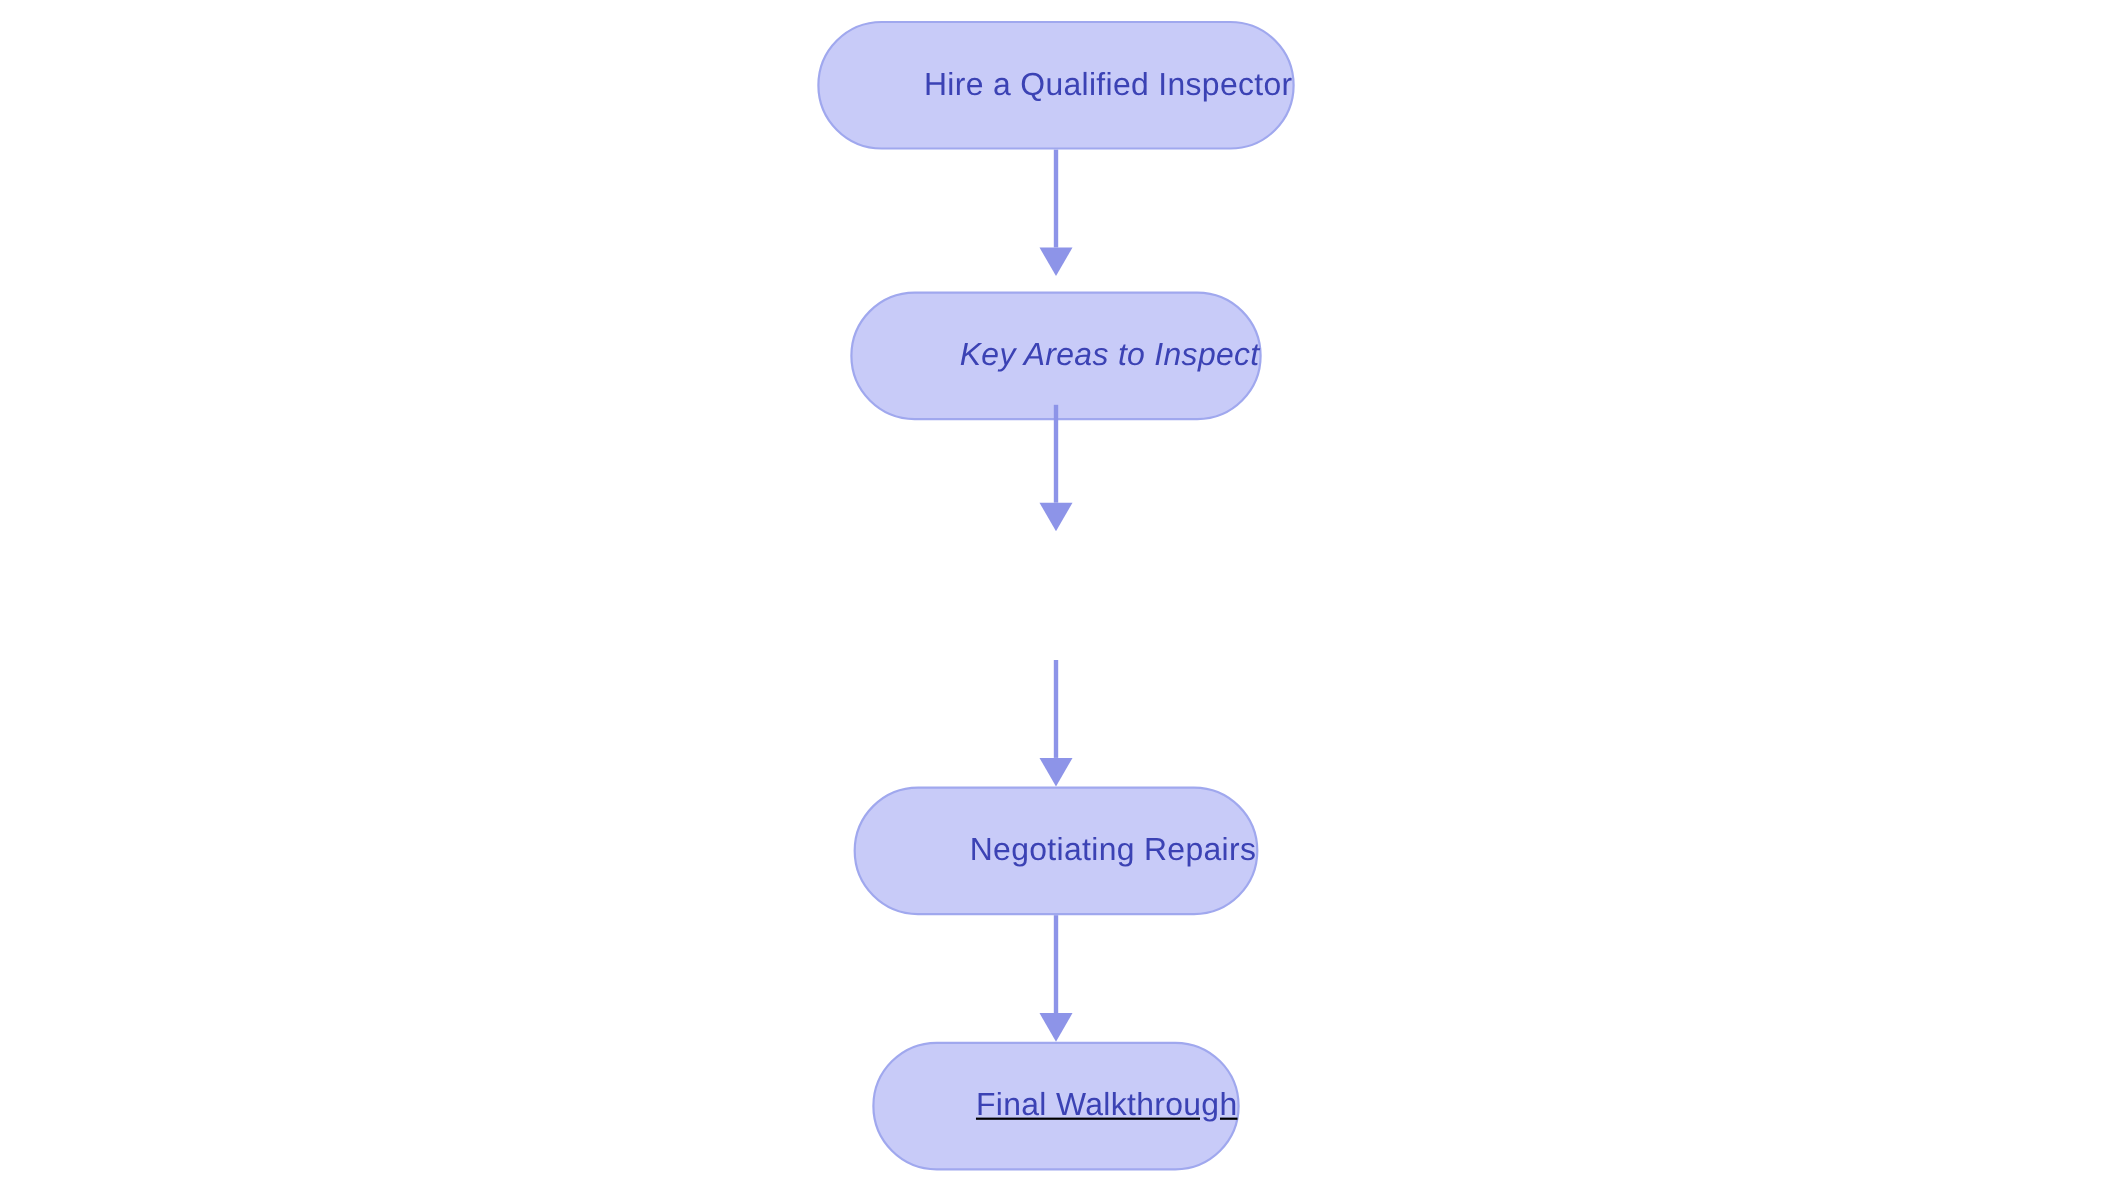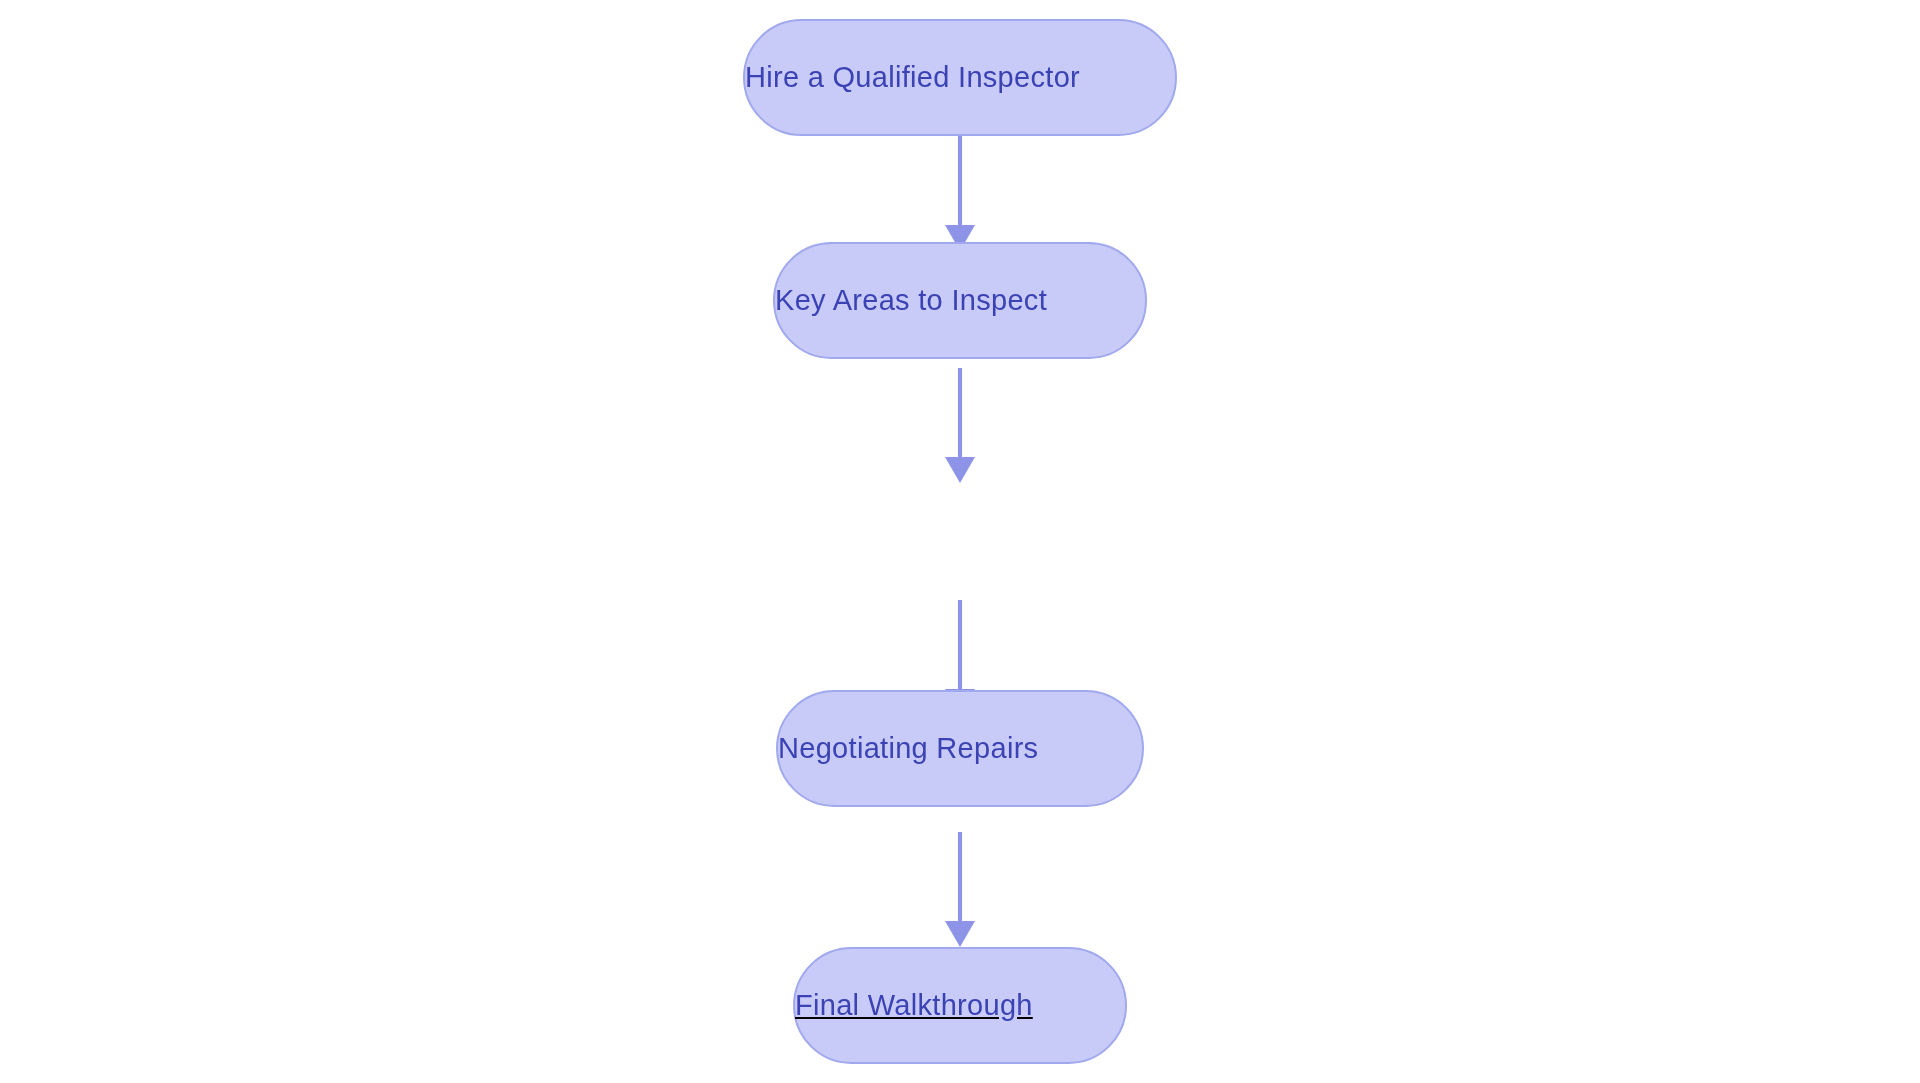--- a/index.html
+++ b/index.html
@@ -22,21 +22,21 @@
     position: absolute;
     left: 50%;
     transform: translateX(-50%);
     height: 117px;
     box-sizing: border-box;
     background: var(--node-fill, #c8cbf8);
     border: 2px solid var(--node-border, #a0a8ee);
     border-radius: 60px;
     display: flex;
     align-items: center;
-    justify-content: flex-start;
+    justify-content: flex-end;
   }
   .node-label {
     color: var(--node-text, #3b42b4);
     font-size: 29px;
     letter-spacing: 0.3px;
     white-space: nowrap;
   }
   .arrow {
     position: absolute;
     left: 50%;
@@ -53,23 +53,23 @@
   }
   .arrow-head {
     width: 0;
     height: 0;
     border-left: 15px solid transparent;
     border-right: 15px solid transparent;
     border-top: 26px solid var(--arrow, #8d94e8);
   }
   
   #node-0 { top: 19px;  width: 434px; }
-  #node-1 { top: 242px; width: 374px; }
+  #node-1 { top: 265px; width: 374px; font-style: italic; }
   #node-2 { top: 483px; width: 444px; }
-  #node-3 { top: 690px; width: 368px; }
+  #node-3 { top: 715px; width: 368px; }
   #node-4 { top: 947px; width: 334px; text-decoration: underline; }
   #arrow-0 { top: 136px; height: 115px; }
   #arrow-1 { top: 368px; height: 115px; }
   #arrow-2 { top: 600px; height: 115px; }
   #arrow-3 { top: 832px; height: 115px; }
 </style>
 </head>
 <body>
 
 <div class="canvas">

